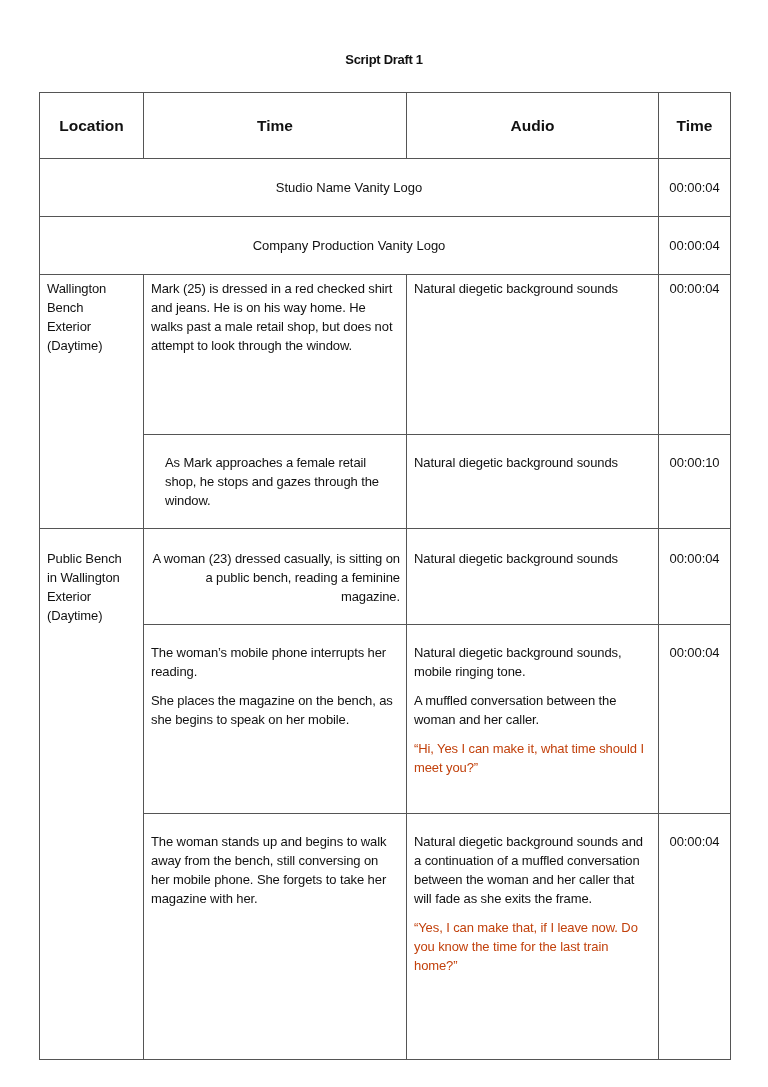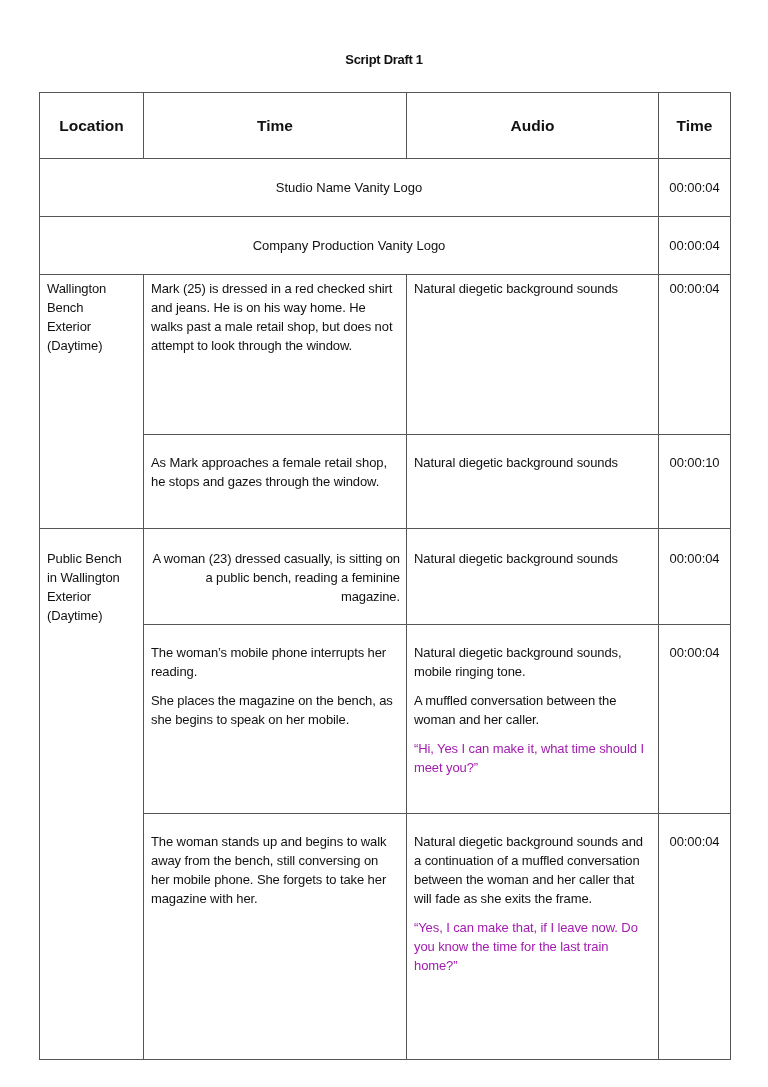--- a/index.html
+++ b/index.html
@@ -11,21 +11,21 @@
   .c-loc { width: 104px; }
   .c-vid { width: 263px; }
   .c-aud { width: 252px; }
   .c-time { width: 72px; }
   td.logo { text-align: center; vertical-align: middle !important; height: 57px; }
   td.time-mid { text-align: center; vertical-align: middle !important; }
   td .cell { padding: 4px 6px 6px 7px; letter-spacing: -0.1px; }
   td.time .cell { padding: 4px 0 0 0; text-align: center; }
   p { margin: 0; }
   p + p { margin-top: 10px; }
-  .quote { color: #a21caf; }
+  .quote { color: #c2410c; }
 </style>
 </head>
 <body>
 
 <div class="title">Script Draft 1</div>
 
 <table class="script">
   <colgroup>
     <col class="c-loc">
       <col class="c-vid">
@@ -68,21 +68,21 @@
           <div class="cell">
             <p>Natural diegetic background sounds</p>
           </div>
         </td>
       <td class="time">
           <div class="cell">00:00:04</div>
         </td>
     </tr>
     <tr style="height:94px;">
       <td>
-          <div class="cell" style="padding-top:18px;">
+          <div class="cell" style="padding-top:18px;margin-left:14px;">
             <p>As Mark approaches a female retail shop, he stops and gazes through the window.</p>
           </div>
         </td>
       <td>
           <div class="cell" style="padding-top:18px;">
             <p>Natural diegetic background sounds</p>
           </div>
         </td>
       <td class="time">
           <div class="cell" style="padding-top:18px;">00:00:10</div>

